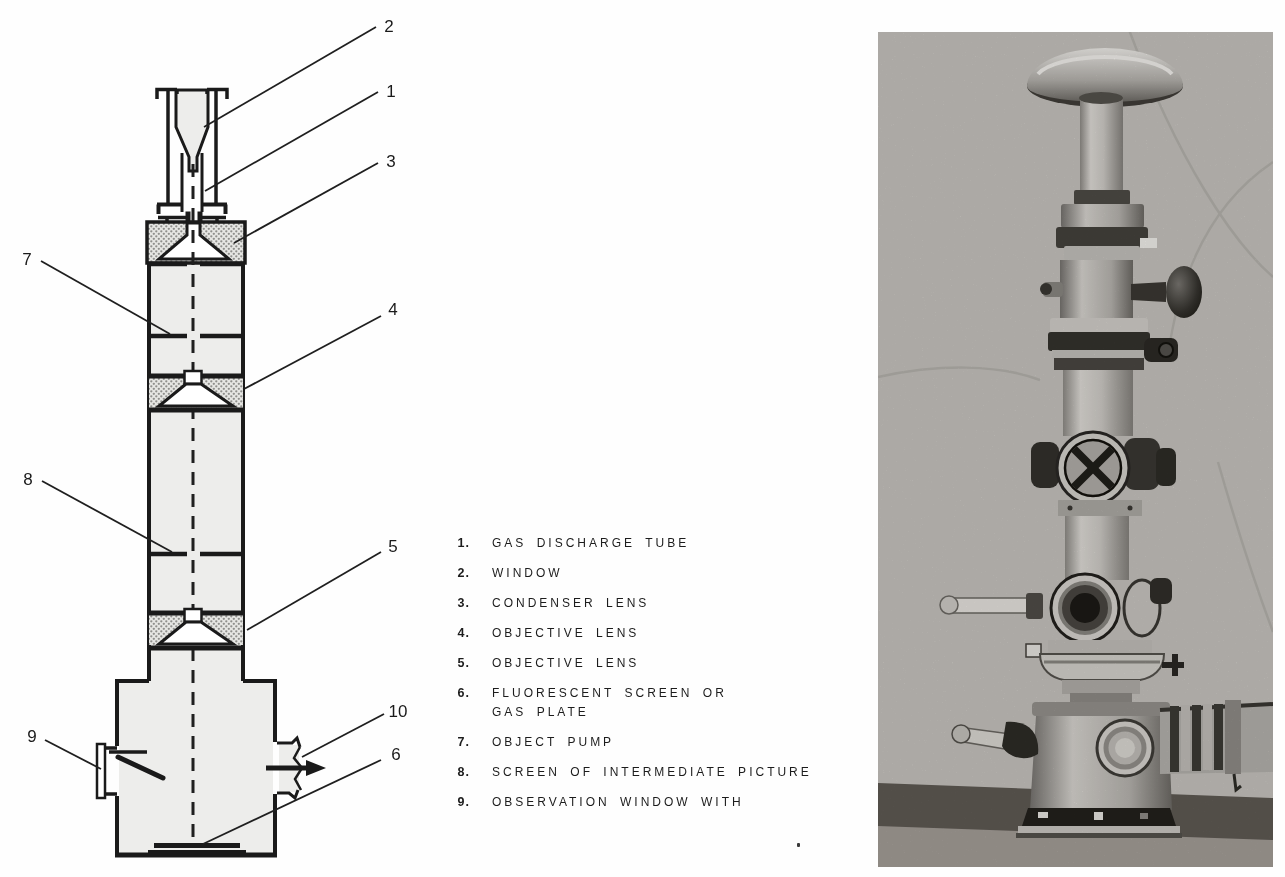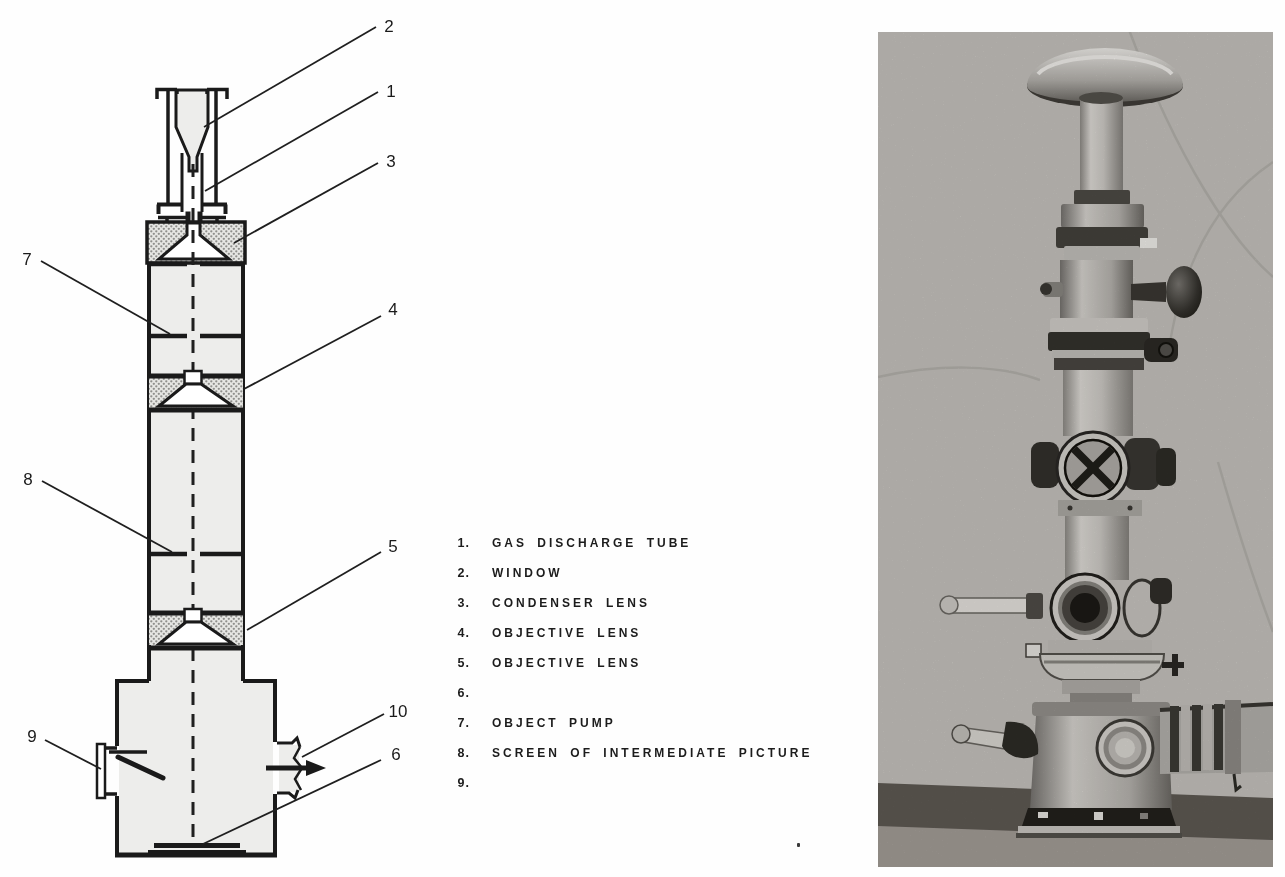--- a/index.html
+++ b/index.html
@@ -5,21 +5,21 @@
   html,body{margin:0;padding:0;background:#ffffff;}
   #page{position:relative;width:1285px;height:877px;background:#fefefe;overflow:hidden;
         font-family:"Liberation Sans",sans-serif;}
   svg text{font-family:"Liberation Sans",sans-serif;}
 
   
   #legend{position:absolute;left:440px;top:534px;width:370px;color:#1c1c1c;}
   .legend-row{display:flex;align-items:flex-start;margin-bottom:11px;}
   .legend-num{flex:0 0 30px;text-align:right;margin-right:22px;
               font-size:12.5px;font-weight:700;letter-spacing:1px;line-height:19px;}
-  .legend-label{font-size:12px;font-weight:700;letter-spacing:3px;word-spacing:4px;
+  .legend-label{font-size:12px;font-weight:400;letter-spacing:3px;word-spacing:4px;
                 line-height:19px;white-space:nowrap;}
   .legend-label span{display:block;}
 
   #speck{position:absolute;left:797px;top:843px;width:3px;height:4px;background:#3a3a3a;border-radius:1px;}
 </style>
 </head>
 <body>
 
 <div id="page">
 
@@ -156,32 +156,37 @@
     <div class="legend-row">
       <span class="legend-num">4.</span>
       <span class="legend-label">OBJECTIVE LENS</span>
     </div>
     <div class="legend-row">
       <span class="legend-num">5.</span>
       <span class="legend-label">OBJECTIVE LENS</span>
     </div>
     <div class="legend-row">
       <span class="legend-num">6.</span>
+      <span class="legend-label">
+        <span>FLUORESCENT SCREEN OR</span>
+        <span>GAS PLATE</span>
+      </span>
     </div>
     <div class="legend-row">
       <span class="legend-num">7.</span>
       <span class="legend-label">OBJECT PUMP</span>
     </div>
     <div class="legend-row">
       <span class="legend-num">8.</span>
       <span class="legend-label">SCREEN OF INTERMEDIATE PICTURE</span>
     </div>
     <div class="legend-row">
       <span class="legend-num">9.</span>
       <span class="legend-label">
+        <span>OBSERVATION WINDOW WITH</span>
       </span>
     </div>
   </div>
 
   <div id="speck"></div>
 
   <svg id="photo" width="395" height="835" viewBox="0 0 395 835" style="position:absolute;left:878px;top:32px;">
     <defs>
       <linearGradient id="tubeV" x1="0" y1="0" x2="1" y2="0">
         <stop offset="0" stop-color="#8f8c87"></stop>

